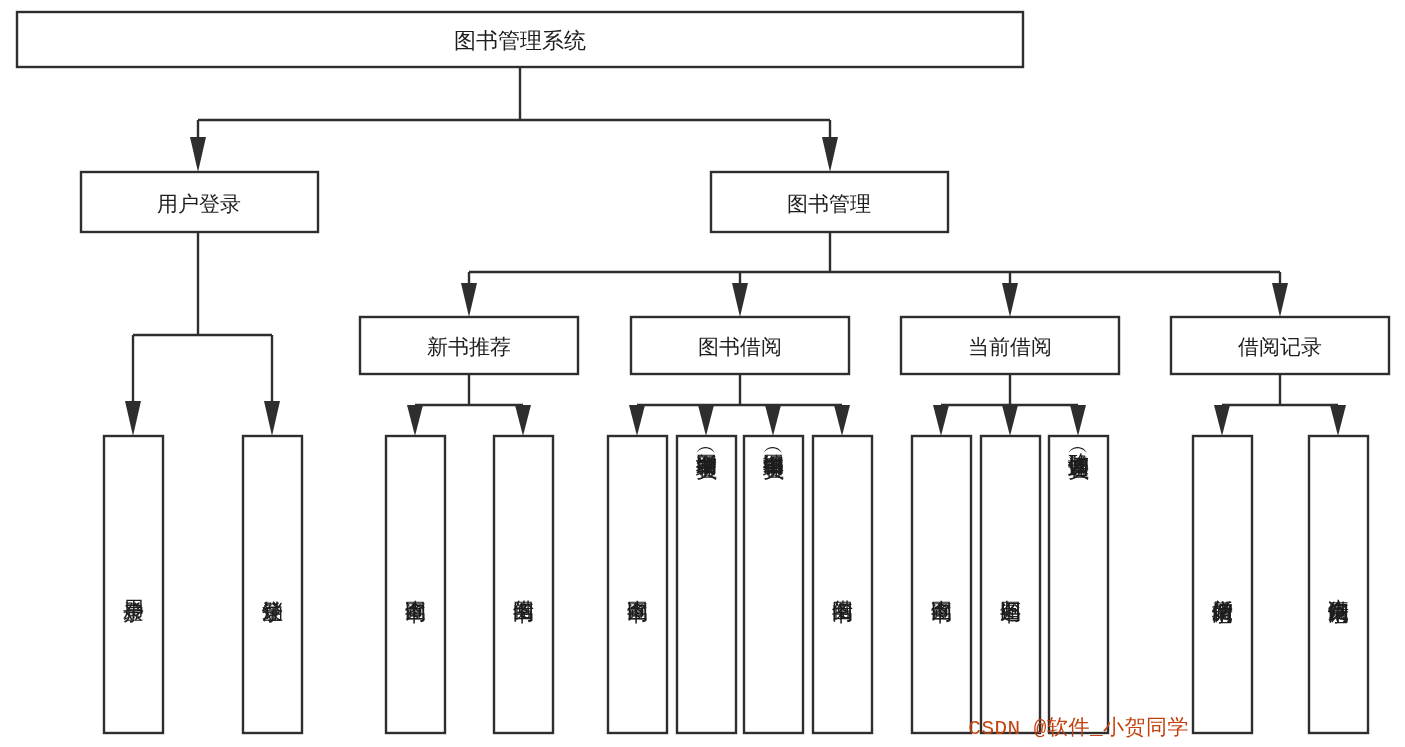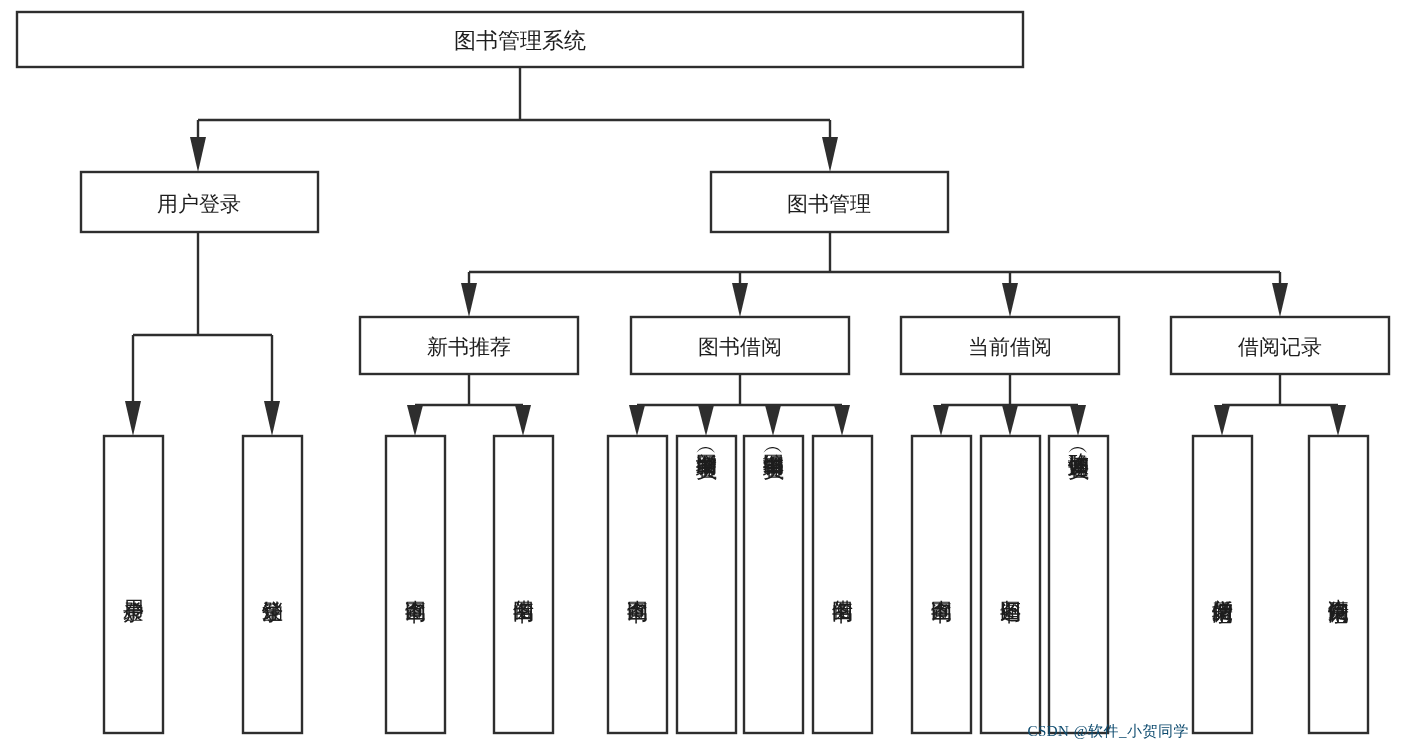--- a/index.html
+++ b/index.html
@@ -69,23 +69,23 @@
     font-size: 21px;
     line-height: 1.05;
     color: #1d1d1d;
     letter-spacing: 1px;
     white-space: nowrap;
   }
   .watermark {
     position: absolute;
     right: 6px;
     bottom: 6px;
-    font-family: Liberation Serif, serif;
-    font-size: 15px;
-    color: #0c4a6e;
+    font-family: Liberation Mono, monospace;
+    font-size: 21px;
+    color: #c2410c;
     letter-spacing: 0.5px;
     white-space: nowrap;
   }
 </style>
 </head>
 <body>
 
 <div id="diagram-root">
 
   <svg id="tree-svg" viewBox="0 0 1405 747">

